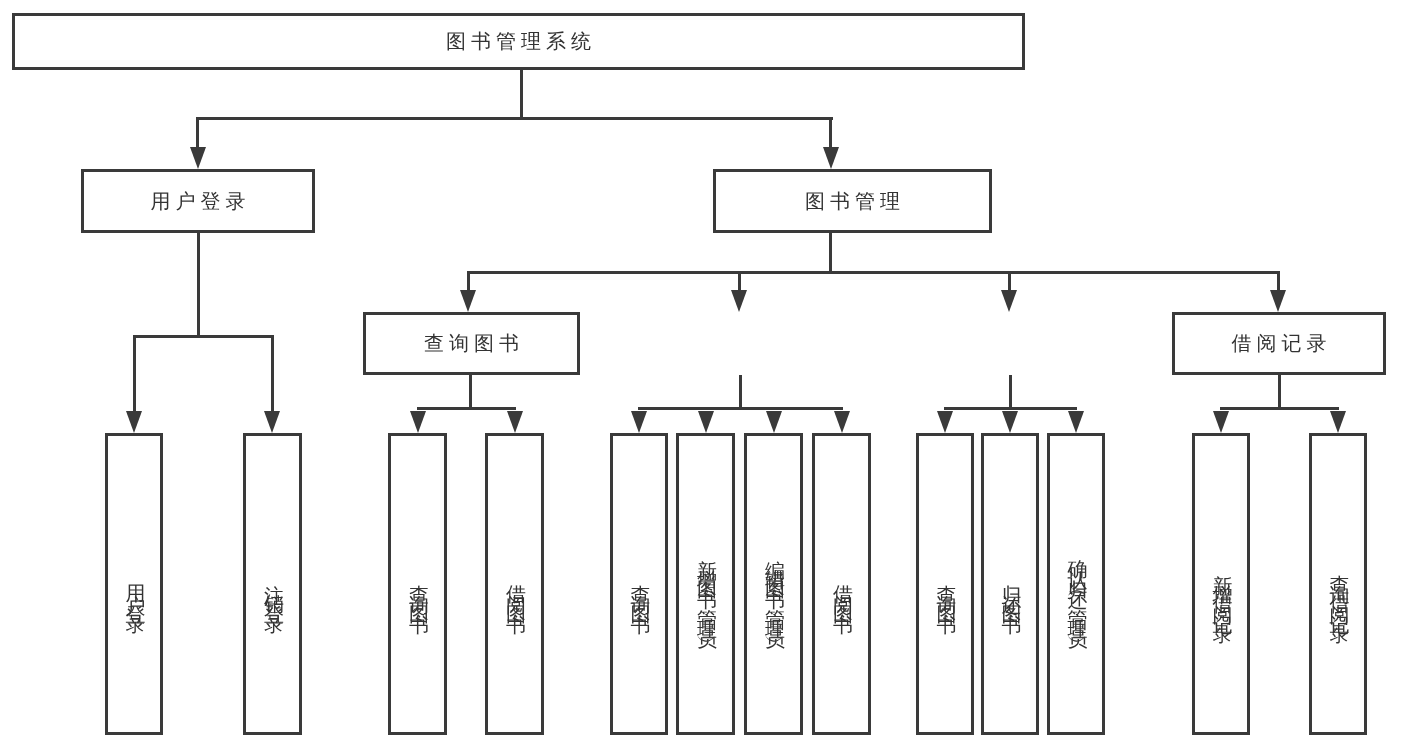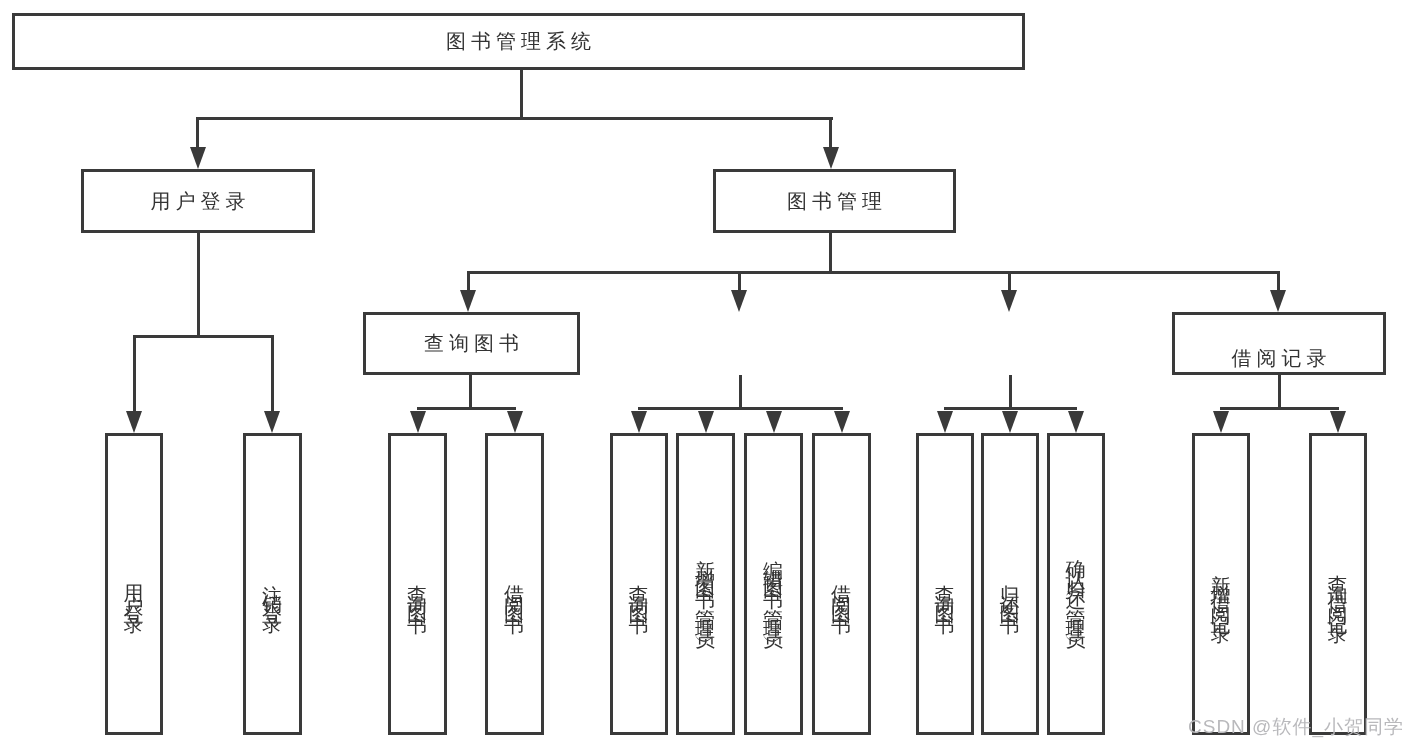--- a/index.html
+++ b/index.html
@@ -11,21 +11,21 @@
   .stage { position: relative; width: 1405px; height: 747px; overflow: hidden; background: var(--background, #ffffff); }
 
   .box {
     position: absolute; box-sizing: border-box;
     background: var(--box-bg, #ffffff);
     border: 3px solid var(--line, #3a3a3a);
     display: flex; align-items: center; justify-content: center;
     color: var(--text, #333333);
     z-index: 3;
   }
-  .box .lbl { font-size: 20px; letter-spacing: 5px; margin-left: 5px; white-space: nowrap; }
+  .box .lbl { font-size: 20px; letter-spacing: 5px; margin-left: 5px; white-space: nowrap; font-family: Liberation Mono, monospace; }
   .leaf .lbl {
     writing-mode: vertical-rl; text-orientation: mixed;
     font-size: 20px; line-height: 1; letter-spacing: 10px;
     margin-left: 0; margin-top: 10px; white-space: nowrap;
   }
 
   .vline { position: absolute; width: 3px; background: var(--line, #3a3a3a); z-index: 1; }
   .hline { position: absolute; height: 3px; background: var(--line, #3a3a3a); z-index: 1; }
   .arrow {
     position: absolute; width: 0; height: 0;
@@ -93,28 +93,28 @@
   <div class="arrow" style="left:1213px; top:411px;"></div>
   <div class="arrow" style="left:1330px; top:411px;"></div>
 
   <div class="box" style="left:12px; top:13px; width:1013px; height:57px;">
     <span class="lbl">图书管理系统</span>
   </div>
 
   <div class="box" style="left:81px; top:169px; width:234px; height:64px;">
     <span class="lbl">用户登录</span>
   </div>
-  <div class="box" style="left:713px; top:169px; width:243px; height:64px;">
+  <div class="box" style="left:713px; top:169px; width:279px; height:64px;">
     <span class="lbl">图书管理</span>
   </div>
 
   <div class="box" style="left:363px; top:312px; width:217px; height:63px;">
     <span class="lbl">查询图书</span>
   </div>
-  <div class="box" style="left:1172px; top:312px; width:214px; height:63px;align-items:flex-end;">
+  <div class="box" style="left:1172px; top:312px; width:214px; height:63px;">
     <span class="lbl">借阅记录</span>
   </div>
 
   <div class="box leaf" style="left:105px; top:433px; width:58px; height:302px;">
     <span class="lbl">用户登录</span>
   </div>
   <div class="box leaf" style="left:243px; top:433px; width:59px; height:302px;">
     <span class="lbl">注销登录</span>
   </div>
 
@@ -148,15 +148,14 @@
     <span class="lbl">确认归还（管理员）</span>
   </div>
 
   <div class="box leaf" style="left:1192px; top:433px; width:58px; height:302px;">
     <span class="lbl">新增借阅记录</span>
   </div>
   <div class="box leaf" style="left:1309px; top:433px; width:58px; height:302px;">
     <span class="lbl">查询借阅记录</span>
   </div>
 
-  <div class="watermark">CSDN @软件_小贺同学</div>
 
 </div>
 
 </body></html>

